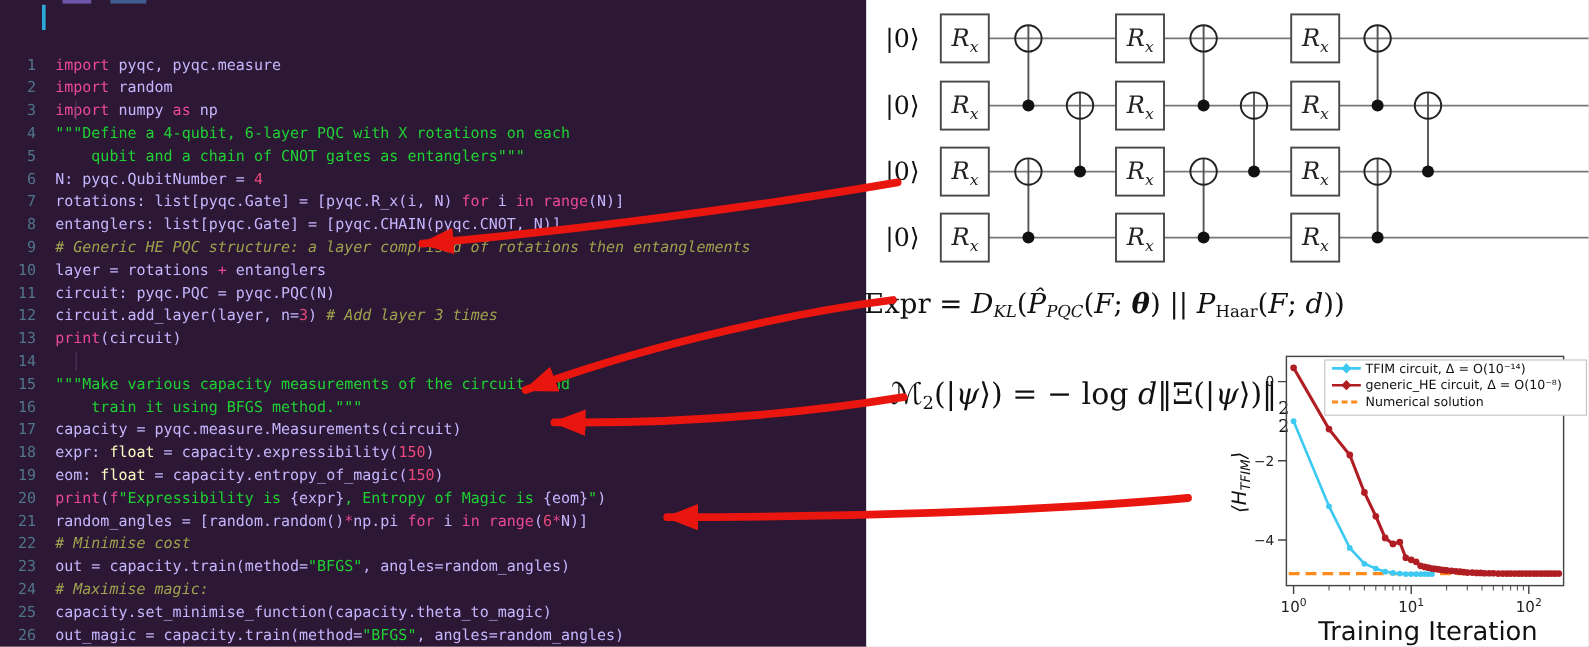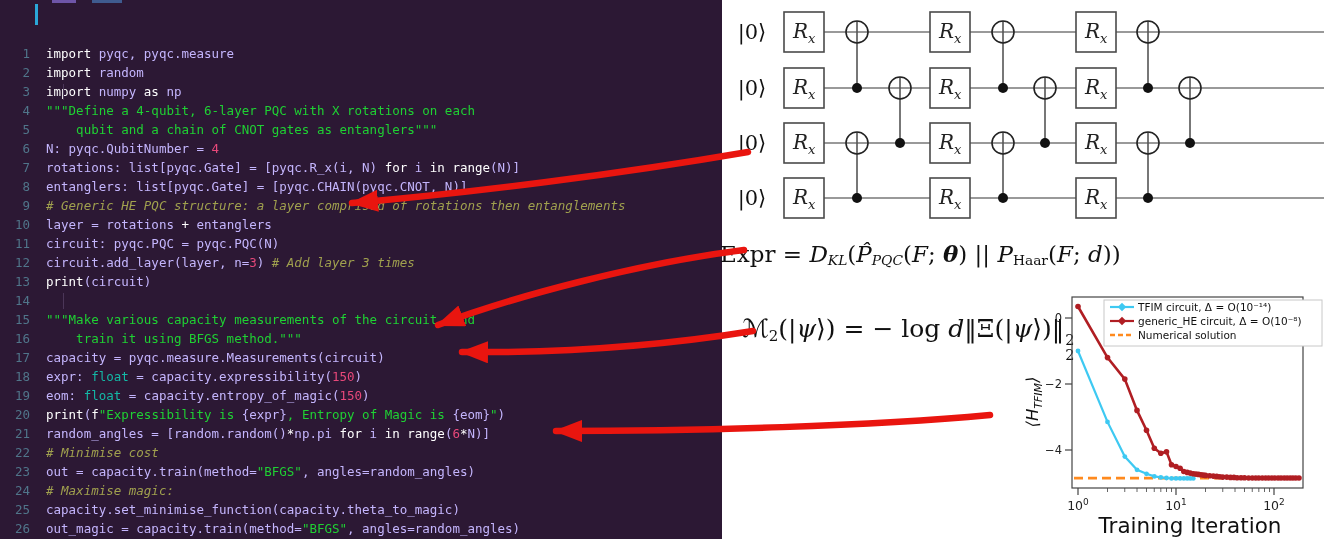--- a/index.html
+++ b/index.html
@@ -5,26 +5,26 @@
   html,body{margin:0;padding:0;}
   body{width:1324px;height:539px;position:relative;overflow:hidden;background:#ffffff;
        font-family:"DejaVu Sans",sans-serif;}
 
   
   #code-panel{position:absolute;left:0;top:0;width:722px;height:539px;background:#2c1834;
     box-sizing:border-box;padding-top:6px;
     font-family:"DejaVu Sans Mono",monospace;font-size:12.5px;line-height:19px;white-space:pre;}
   .cl{height:19px;}
   .ln{display:inline-block;width:30px;text-align:right;margin-right:16px;color:#50758a;}
-  .tk-k{color:#ffffff;}
+  .tk-k{color:#ec4899;}
   .tk-p{color:#c4b5fd;}
   .tk-s{color:#1fd133;}
   .tk-c{color:#a0a04e;font-style:italic;}
   .tk-n{color:#e8487a;}
-  .tk-ty{color:#14b8a6;}
+  .tk-ty{color:#fef9c3;}
   #cursor{position:absolute;left:35px;top:4px;width:2.5px;height:21px;background:#2ba7d8;}
   .guide{position:absolute;left:63px;width:1px;height:16px;background:#4b3658;}
   .top-frag{position:absolute;top:0;height:3px;}
 
   
   #figure-panel{position:absolute;left:722px;top:0;width:602px;height:539px;background:#ffffff;}
 
   
   .formula{position:absolute;color:#111;font-family:"DejaVu Serif",serif;white-space:pre;}
   #f1{left:720px;top:240px;font-size:23px;}

